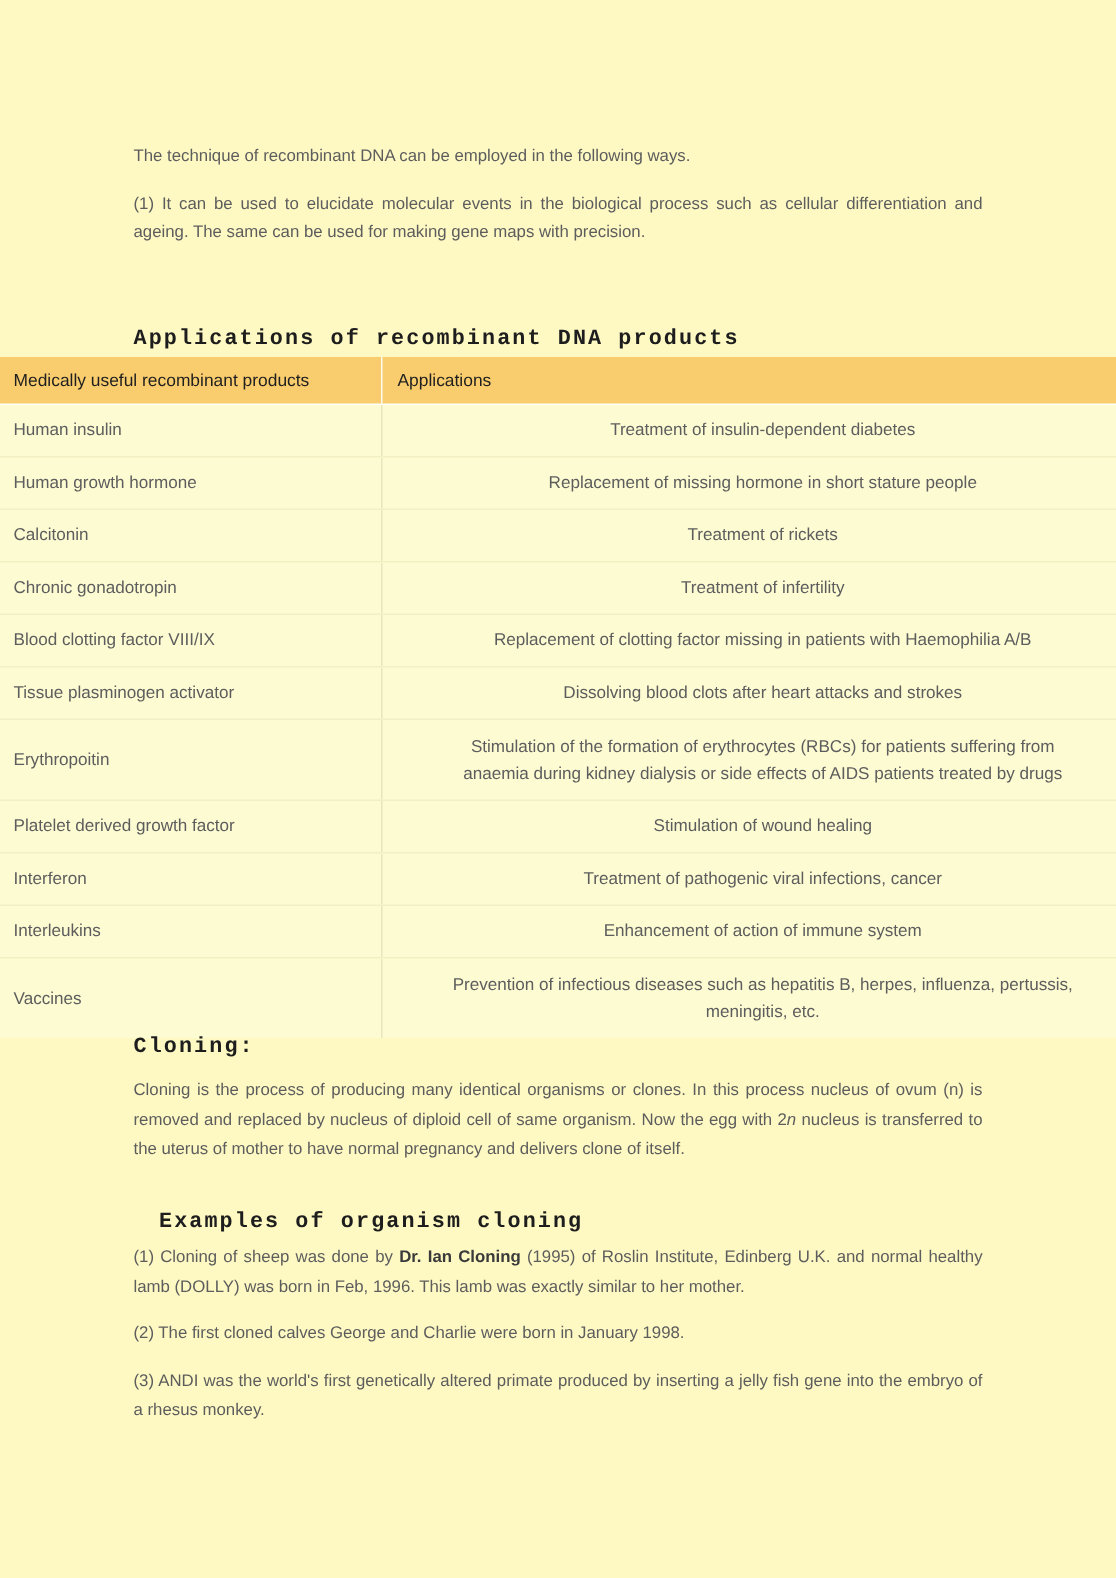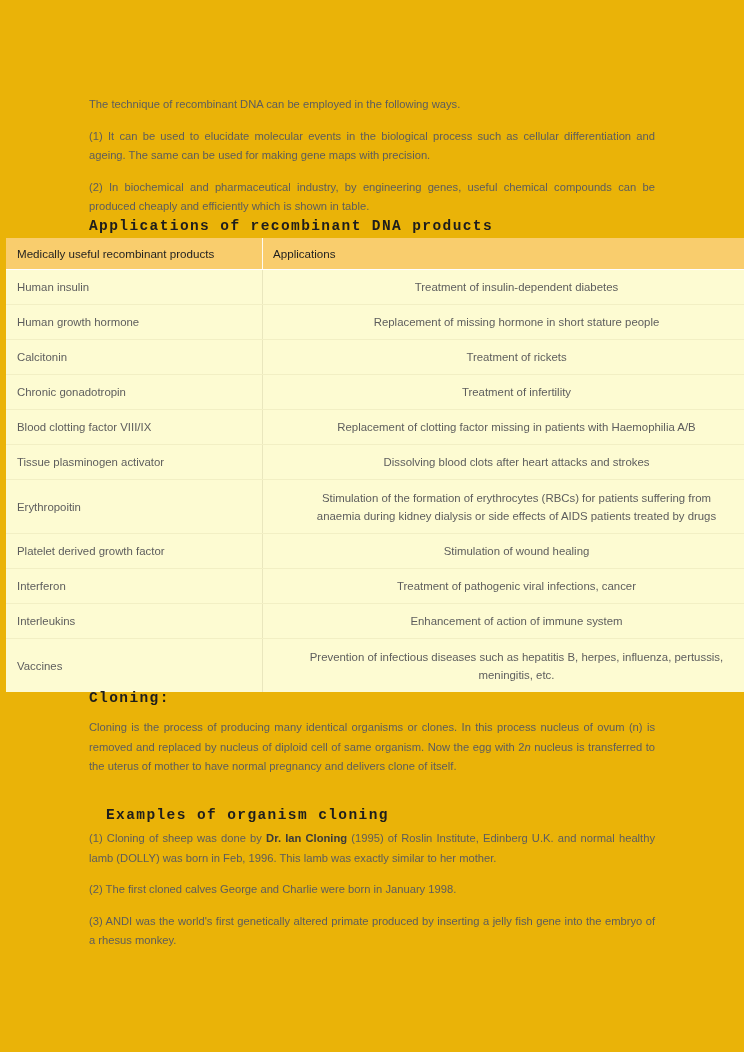--- a/index.html
+++ b/index.html
@@ -12,21 +12,21 @@
     height: 1052px;
     position: relative;
     overflow: hidden;
     font-family: "Liberation Sans", sans-serif;
     color: #5d5d5d;
   }
 
   .page {
     position: absolute;
     inset: 0;
-    background: #eab308;
+    background: #fef9c3;
   }
 
   
   .text-col {
     position: absolute;
     left: 89px;
     width: 566px;
   }
 
   p.para {
@@ -48,21 +48,21 @@
     color: #1d1d1d;
     letter-spacing: 1.4px;
     line-height: 20px;
     white-space: nowrap;
     text-align: center;
   }
 
   
   .table-wrap {
     position: absolute;
-    left: 16px;
+    left: 8px;
     top: 238px;
     width: 616px;
   }
   table.apps {
     border-collapse: collapse;
     width: 754px;
     margin-left: -10px;
     table-layout: fixed;
   }
   table.apps th, table.apps td {
@@ -112,21 +112,20 @@
   i.ital { font-style: italic; }
 </style>
 </head>
 <body>
 
 <div class="page">
 
   <div class="text-col" style="top:95px;">
     <p class="para">The technique of recombinant DNA can be employed in the following ways.</p>
     <p class="para">(1) It can be used to elucidate molecular events in the biological process such as cellular differentiation and ageing. The same can be used for making gene maps with precision.</p>
-    <p class="para last">(2) In biochemical and pharmaceutical industry, by engineering genes, useful chemical compounds can be produced cheaply and efficiently which is shown in table.</p>
   </div>
 
   <div style="position:absolute;left:89px;top:216px;">
     <h2 class="mono-heading">Applications of recombinant DNA products</h2>
   </div>
 
   <div class="table-wrap">
     <table class="apps">
       <colgroup>
         <col class="c1">

